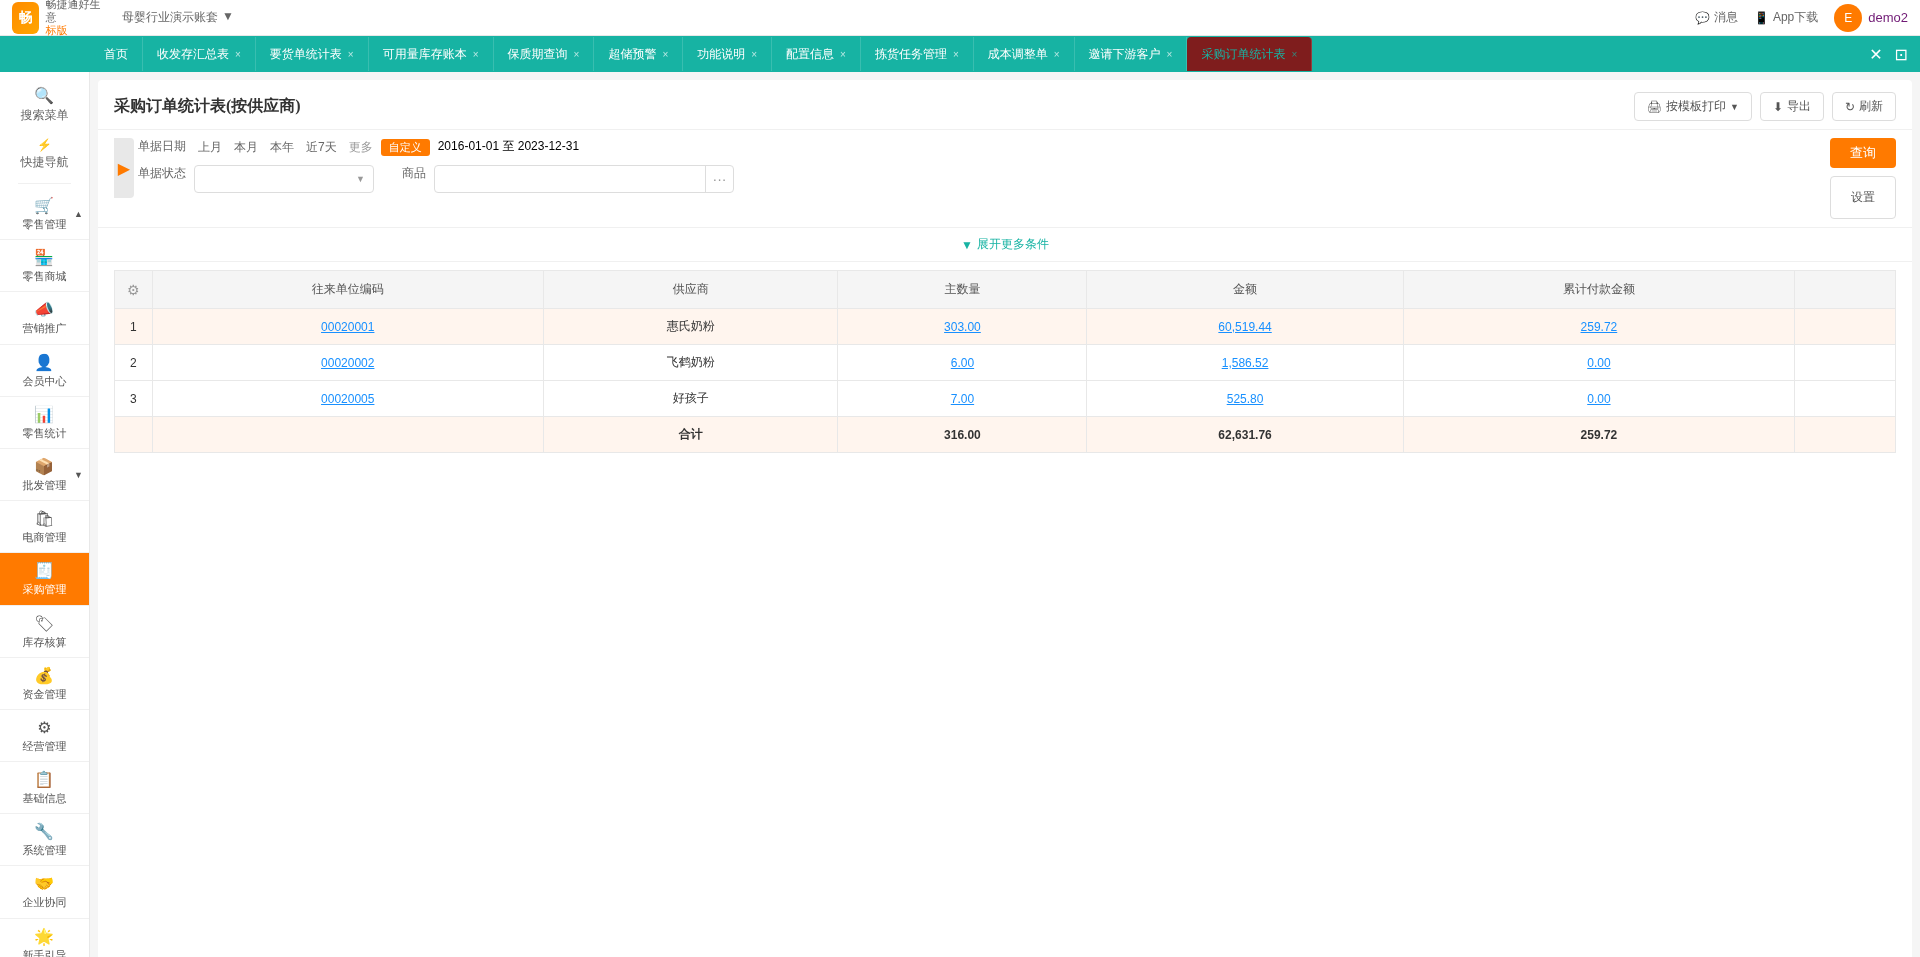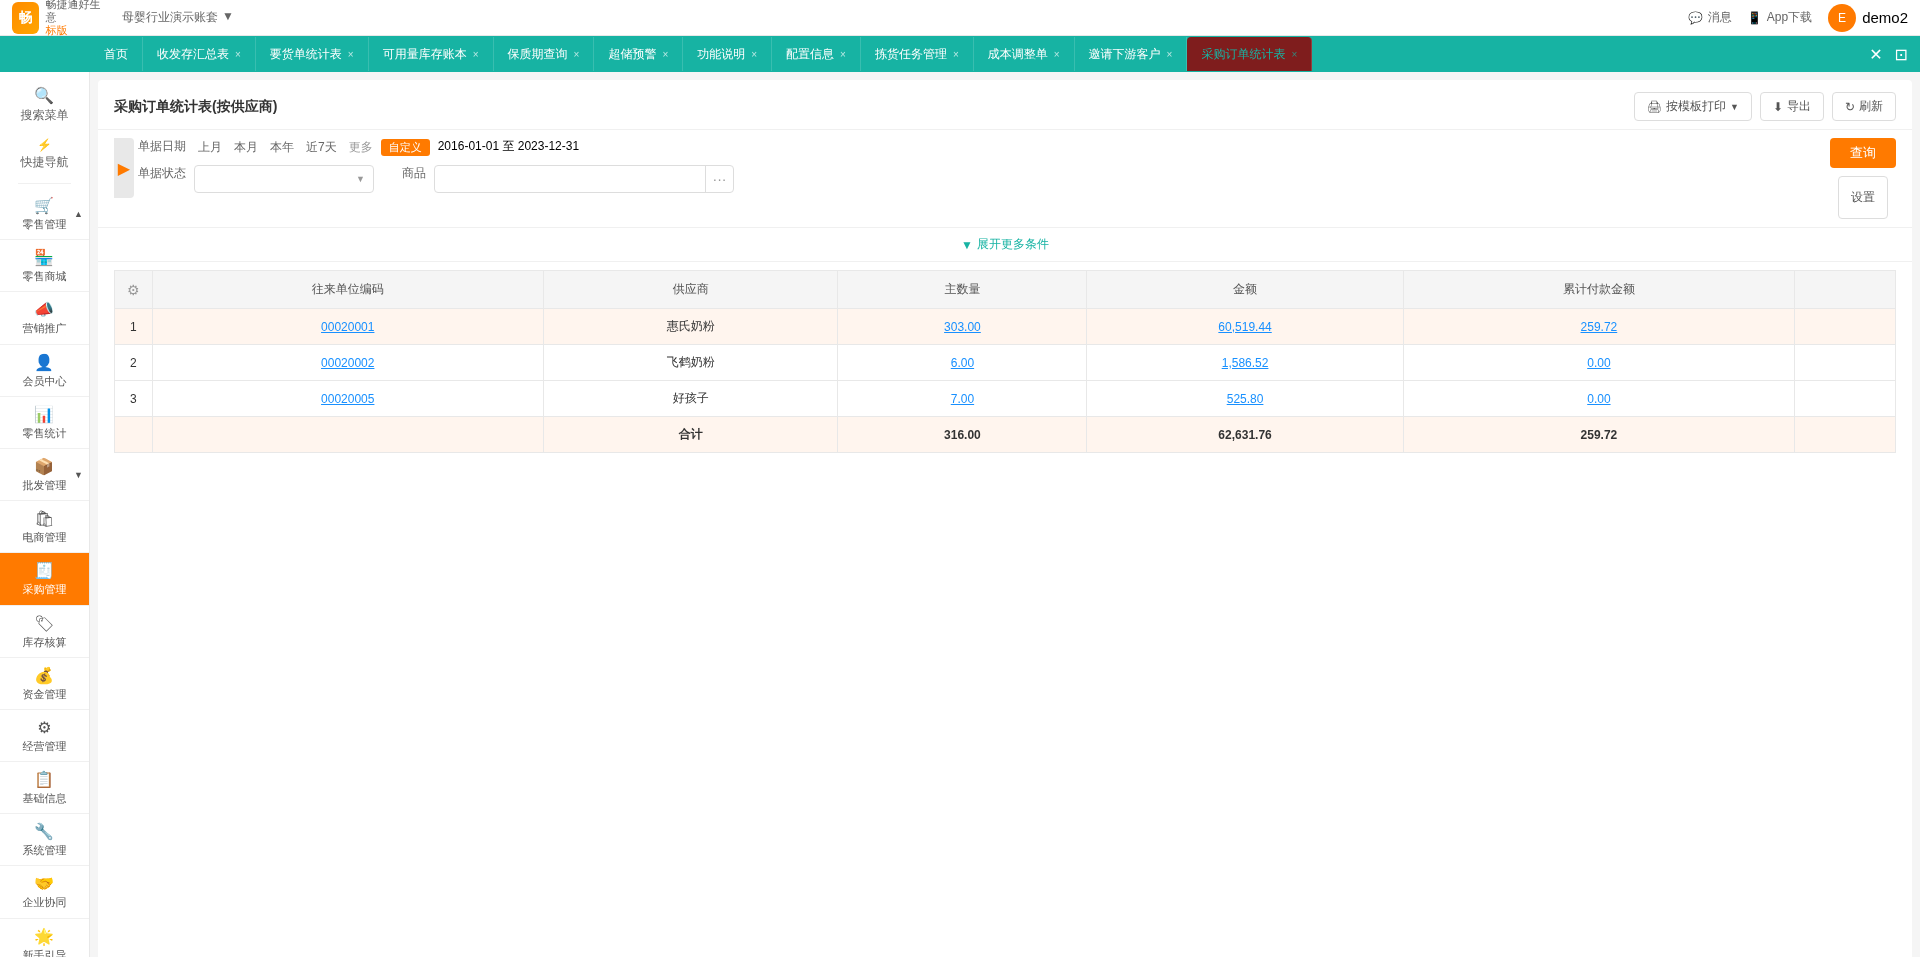--- a/index.html
+++ b/index.html
@@ -8,21 +8,21 @@
     
     .top-bar { height: 36px; background: #fff; display: flex; align-items: center; padding: 0 12px; border-bottom: 1px solid #e8e8e8; position: relative; }
     .logo-area { display: flex; align-items: center; gap: 6px; width: 90px; }
     .logo-icon { width: 32px; height: 32px; background: linear-gradient(135deg, #ff8c00, #ffa500); border-radius: 6px; display: flex; align-items: center; justify-content: center; color: #fff; font-size: 14px; font-weight: bold; }
     .logo-text { font-size: 11px; color: #666; line-height: 1.2; }
     .workspace-selector { display: flex; gap: 4px; padding: 0 10px; color: #333; cursor: pointer; font-size: 12px; margin-left: 10px; }
     .workspace-selector span { color: #666; }
     .top-right { margin-left: auto; display: flex; align-items: center; gap: 16px; }
     .top-action { display: flex; align-items: center; gap: 4px; color: #666; cursor: pointer; font-size: 12px; }
     .avatar { width: 28px; height: 28px; border-radius: 50%; background: #ff7a00; display: flex; align-items: center; justify-content: center; color: #fff; font-size: 12px; }
-    .user-name { font-size: 15px; color: #000000; }
+    .user-name { font-size: 13px; color: #701a75; }
 
     
     .nav-tabs { height: 36px; background: #17b3a3; display: flex; align-items: center; padding: 0 0 0 90px; overflow: hidden; }
     .nav-tab { height: 34px; display: flex; align-items: center; padding: 0 14px; color: #fff; font-size: 12px; cursor: pointer; white-space: nowrap; position: relative; border-right: 1px solid rgba(255,255,255,0.15); }
     .nav-tab.active { background: #7f1d1d; color: #17b3a3; border-radius: 4px 4px 0 0; }
     .nav-tab .close-btn { margin-left: 6px; font-size: 10px; color: inherit; opacity: 0.7; }
     .nav-tab.active .close-btn { color: #17b3a3; }
     .tab-actions { margin-left: auto; display: flex; align-items: center; gap: 4px; padding-right: 8px; }
     .tab-action-btn { color: #fff; cursor: pointer; font-size: 16px; padding: 4px; }
 
@@ -40,21 +40,21 @@
     .sidebar-item .item-label { font-size: 11px; line-height: 1.2; }
     .sidebar-item .expand-icon { font-size: 9px; position: absolute; right: 6px; top: 50%; transform: translateY(-50%); }
     .sidebar-divider { width: 60%; height: 1px; background: #f0f0f0; margin: 4px 0; }
 
     
     .content { flex: 1; background: #f5f5f5; display: flex; flex-direction: column; }
     .content-inner { background: #fff; margin: 8px; border-radius: 4px; flex: 1; padding: 0; }
 
     
     .page-header { padding: 12px 16px 0 16px; display: flex; align-items: center; justify-content: space-between; border-bottom: 1px solid #f0f0f0; padding-bottom: 8px; }
-    .page-title { font-size: 14px; font-weight: bold; color: #333; }
+    .page-title { font-size: 16px; font-weight: bold; color: #333; font-family: Liberation Serif, serif; }
     .page-actions { display: flex; align-items: center; gap: 8px; }
     .btn-print { display: flex; align-items: center; gap: 4px; padding: 5px 12px; border: 1px solid #ddd; border-radius: 4px; background: #fff; cursor: pointer; font-size: 12px; color: #555; }
     .btn-export { display: flex; align-items: center; gap: 4px; padding: 5px 12px; border: 1px solid #ddd; border-radius: 4px; background: #fff; cursor: pointer; font-size: 12px; color: #555; }
     .btn-refresh { display: flex; align-items: center; gap: 4px; padding: 5px 12px; border: 1px solid #ddd; border-radius: 4px; background: #fff; cursor: pointer; font-size: 12px; color: #555; }
     .filter-label { color: #666; white-space: nowrap; }
     .date-shortcuts { display: flex; gap: 4px; align-items: center; }
     .date-shortcut { font-size: 12px; color: #666; cursor: pointer; padding: 1px 4px; }
     .date-shortcut.more { color: #999; }
     .date-tag { background: #ff7a00; color: #fff; padding: 1px 8px; border-radius: 3px; font-size: 11px; cursor: pointer; }
     .date-range { font-size: 12px; color: #000000; }
@@ -74,21 +74,21 @@
     .settings-icon { color: #999; cursor: pointer; font-size: 14px; }
     .row-num { color: #666; }
     .footer-row td { background: #fef0e6; font-weight: bold; }
 
     
     .collapse-btn { width: 20px; height: 60px; background: #e8e8e8; border-radius: 0 4px 4px 0; display: flex; align-items: center; justify-content: center; cursor: pointer; color: #ff7a00; font-size: 14px; margin-right: 4px; align-self: flex-start; margin-top: 0; }
 
     .filter-section { display: flex; flex-direction: column; padding: 8px 16px; border-bottom: 1px solid #f0f0f0; }
     .filter-main-row { display: flex; align-items: flex-start; gap: 0; width: 100%; }
     .filter-left { display: flex; flex-direction: column; gap: 8px; }
-    .filter-right { margin-left: auto; display: flex; flex-direction: column; gap: 4px; align-items: center; }
+    .filter-right { margin-left: auto; display: flex; flex-direction: column; gap: 4px; }
     .filter-group { display: flex; align-items: flex-start; gap: 8px; }
 
     .expand-row { display: flex; justify-content: center; padding: 4px 0; border-bottom: 1px solid #f0f0f0; }
 
     .select-wrapper { position: relative; display: inline-flex; align-items: center; border: 1px solid #ddd; border-radius: 4px; background: #fff; height: 28px; min-width: 180px; padding: 0 28px 0 8px; cursor: pointer; }
     .select-wrapper::after { content: '▼'; position: absolute; right: 8px; font-size: 9px; color: #999; }
     .more-btn { border: none; background: none; color: #999; cursor: pointer; font-size: 14px; padding: 0 4px; }
 
     .goods-input-wrap { display: flex; align-items: center; border: 1px solid #ddd; border-radius: 4px; height: 28px; min-width: 300px; }
     .goods-input-wrap input { border: none; outline: none; padding: 0 8px; flex: 1; font-size: 12px; }

